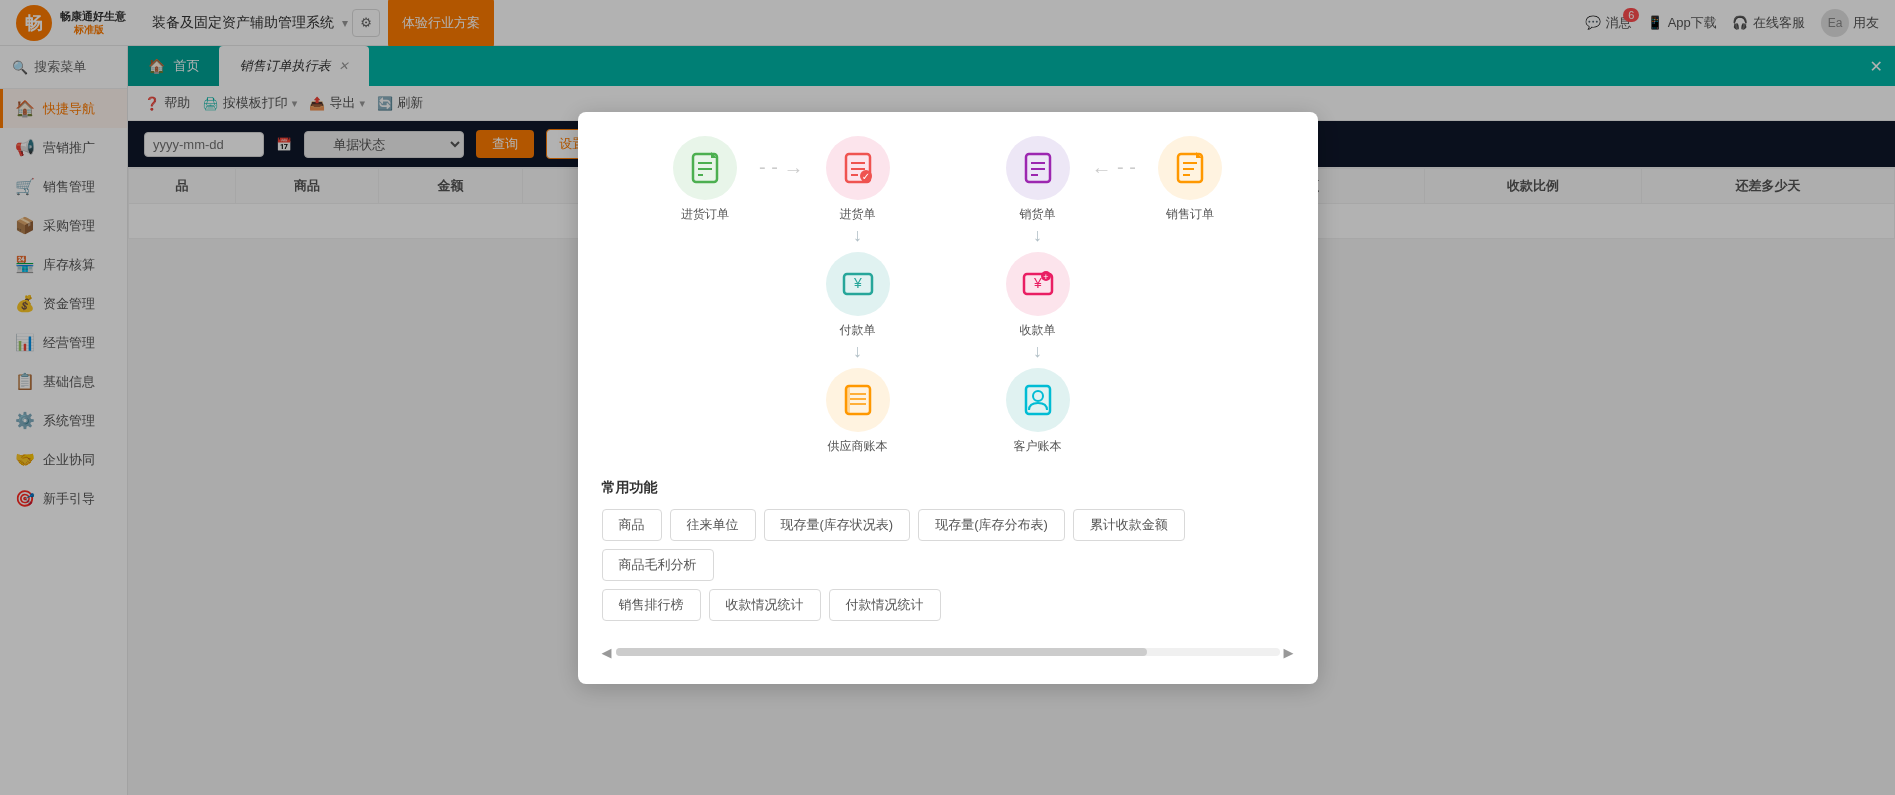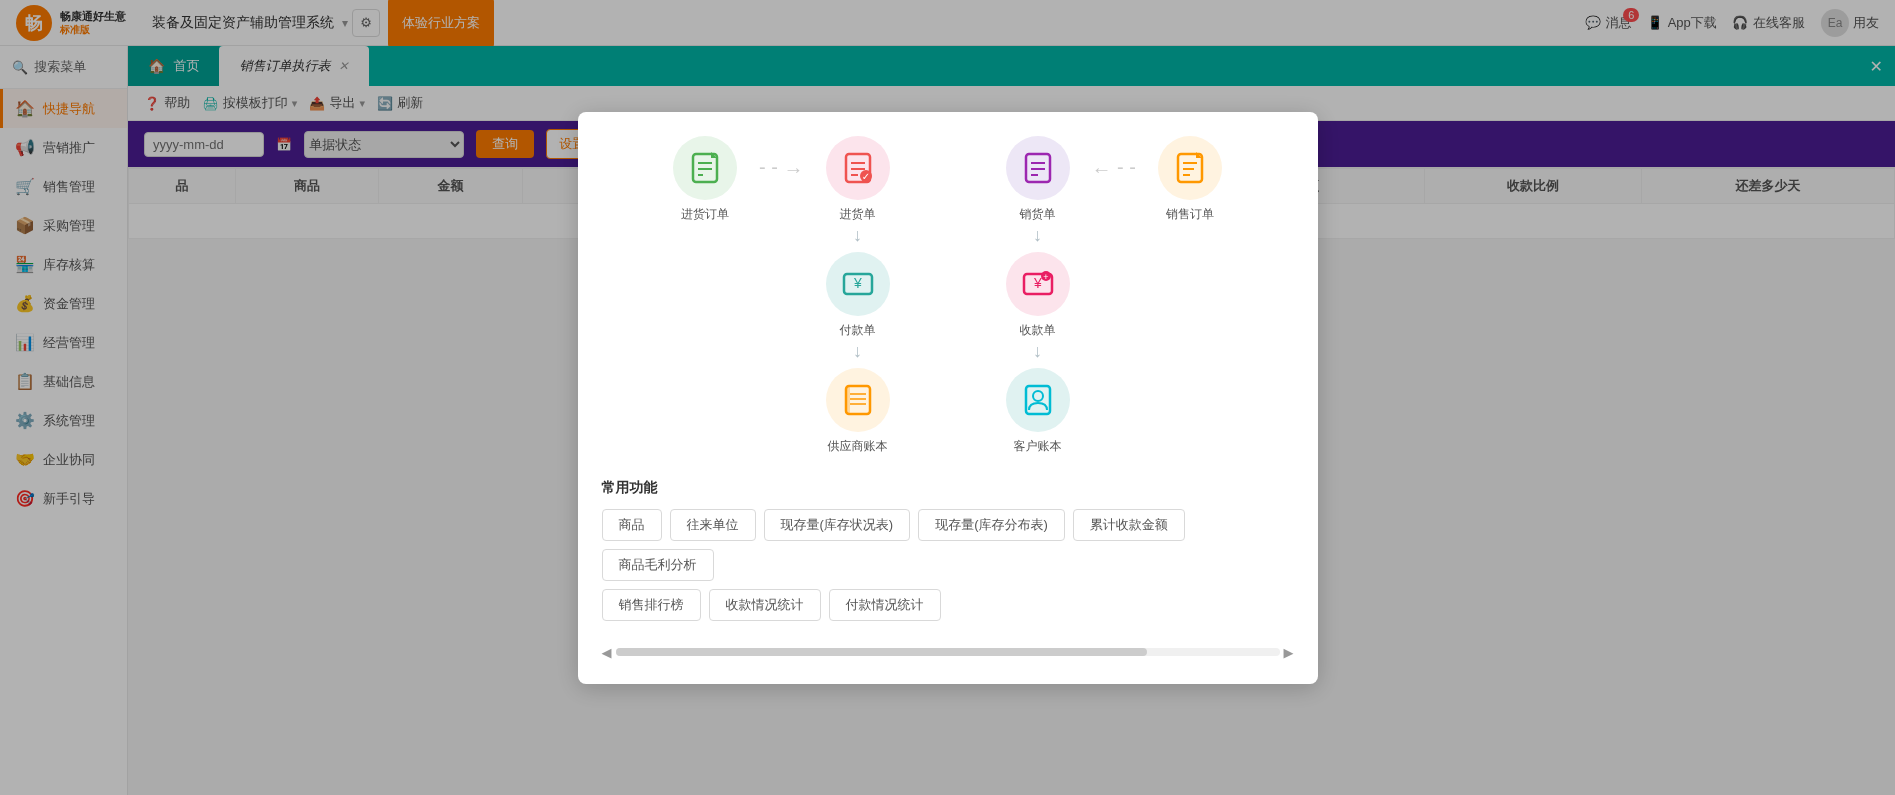--- a/index.html
+++ b/index.html
@@ -40,23 +40,23 @@
     .tab-item { padding: 0 20px; height: 40px; display: flex; align-items: center; font-size: 13px; cursor: pointer; gap: 8px; }
     .tab-item.home { background: #00a396; color: white; }
     .tab-item.active-tab { background: white; color: #333; border-radius: 4px 4px 0 0; font-style: italic; }
     .tab-close { color: #999; font-size: 12px; cursor: pointer; }
     .close-all { margin-left: auto; margin-right: 12px; color: white; cursor: pointer; font-size: 16px; }
 
     
     .inner-toolbar { background: white; padding: 8px 16px; display: flex; align-items: center; gap: 12px; border-bottom: 1px solid #f0f0f0; flex-wrap: wrap; }
     .toolbar-action { display: flex; align-items: center; gap: 4px; color: #555; font-size: 13px; cursor: pointer; }
     .toolbar-action .icon { color: #00b7a8; }
-    .search-row { background: #4c1d95; padding: 8px 16px; display: flex; align-items: center; gap: 12px; flex-wrap: wrap; border-bottom: 1px solid #f0f0f0; }
+    .search-row { background: #0f172a; padding: 8px 16px; display: flex; align-items: center; gap: 12px; flex-wrap: wrap; border-bottom: 1px solid #f0f0f0; }
     .date-input { border: 1px solid #d9d9d9; border-radius: 4px; padding: 4px 8px; font-size: 13px; color: #999; width: 120px; }
-    .status-select { border: 1px solid #d9d9d9; border-radius: 4px; padding: 4px 0; font-size: 13px; color: #555; width: 160px; }
+    .status-select { border: 1px solid #d9d9d9; border-radius: 4px; padding: 4px 24px; font-size: 13px; color: #555; width: 160px; }
     .query-btn { background: #ff7c00; color: white; border: none; border-radius: 4px; padding: 5px 16px; font-size: 13px; cursor: pointer; }
     .setting-btn { background: white; color: #ff7c00; border: 1px solid #ff7c00; border-radius: 4px; padding: 5px 12px; font-size: 13px; cursor: pointer; }
     .more-conditions { color: #00b7a8; font-size: 13px; cursor: pointer; padding: 4px 8px; }
 
     
     .data-table { width: 100%; border-collapse: collapse; background: white; font-size: 13px; }
     .data-table th { background: #fafafa; border: 1px solid #f0f0f0; padding: 8px 12px; text-align: center; color: #555; white-space: nowrap; }
     .data-table td { border: 1px solid #f0f0f0; padding: 8px 12px; text-align: center; color: #555; }
     .empty-data { text-align: center; padding: 40px; color: #999; font-size: 14px; }
 
@@ -97,21 +97,21 @@
 
 <div class="app-wrapper">
 
   <div class="top-bar">
     <div class="logo-area">
       <div class="logo-icon">
         <span>畅</span>
       </div>
       <div class="logo-text">
         <div>畅康通好生意</div>
-        <div style="color:#ff7c00;font-size:10px;">标准版</div>
+        <div style="color:#ff7c00;font-size:10px;margin-left:14px;">标准版</div>
       </div>
     </div>
     <div class="system-title">
       <span>装备及固定资产辅助管理系统</span>
       <span class="arrow">▾</span>
     </div>
     <div class="gear-btn">⚙</div>
     <button class="trial-btn">体验行业方案</button>
 
     <div class="top-right">

